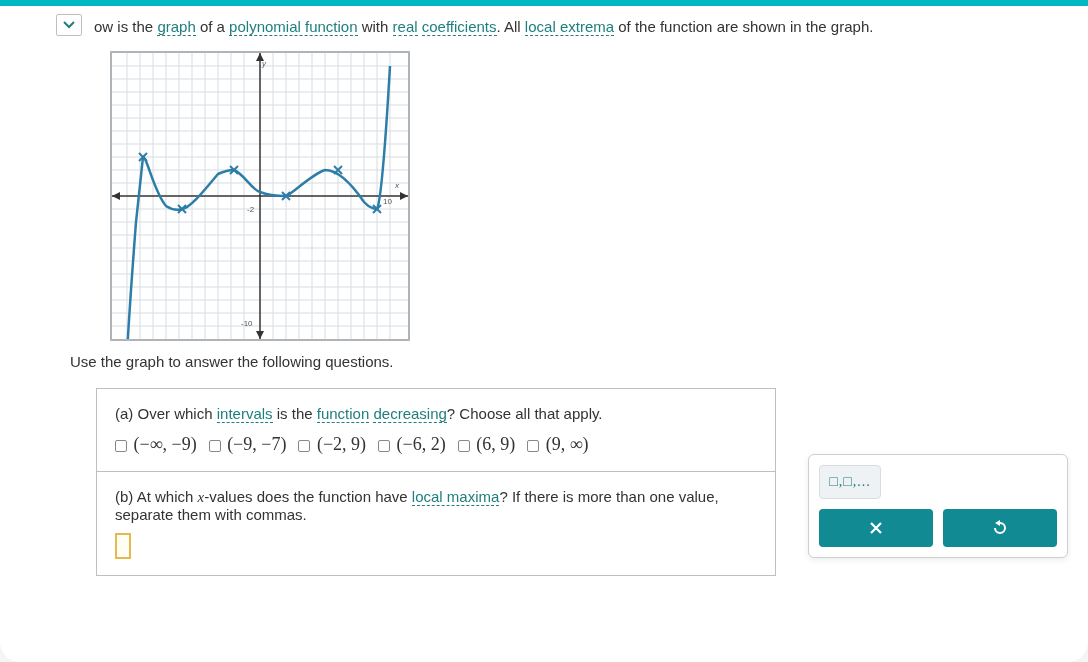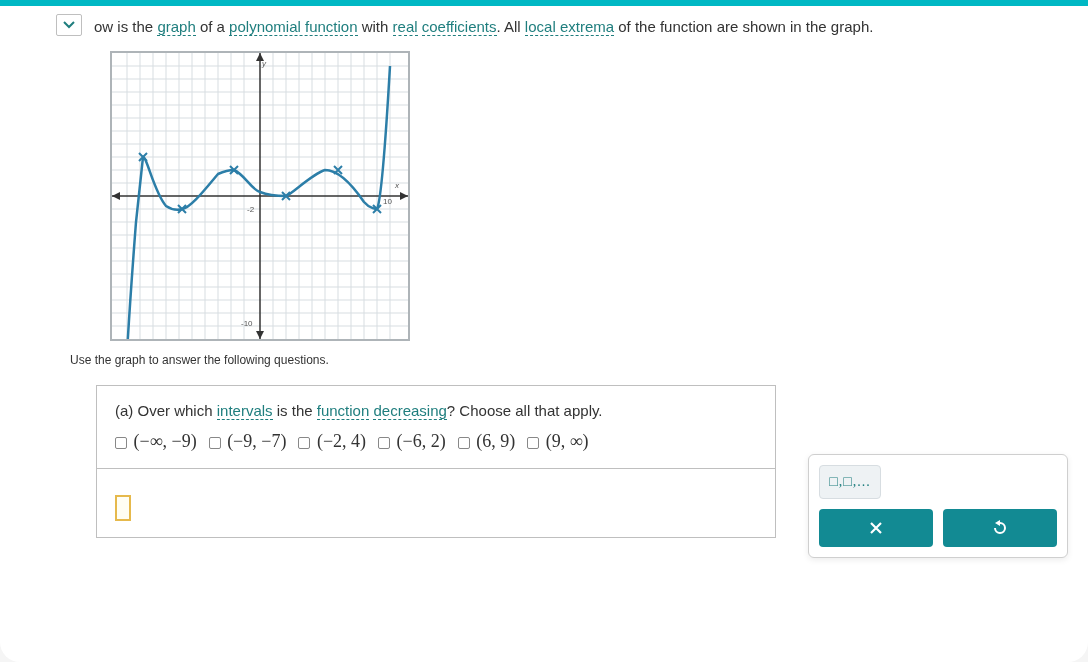--- a/index.html
+++ b/index.html
@@ -48,21 +48,21 @@
   .graph-box {
     margin: 14px 0 12px 40px;
     width: 300px;
     height: 290px;
     border: 2px solid #aeb4b8;
     background: #fff;
     position: relative;
   }
   .instruct {
     margin-top: 4px;
-    font-size: 12px;
+    font-size: 15px;
   }
   .qpanel {
     margin-top: 18px;
     margin-left: 26px;
     width: 680px;
     border: 1px solid #bfbfbf;
   }
   .qrow {
     padding: 16px 18px 16px 18px;
     border-bottom: 1px solid #bfbfbf;
@@ -224,27 +224,30 @@
   <p class="instruct">Use the graph to answer the following questions.</p>
 
   <div class="qpanel">
     <div class="qrow">
       <p>
         <span>(a) Over which </span><span class="term">intervals</span><span> is the </span><span class="term">function</span><span> </span><span class="term">decreasing</span><span>? Choose all that apply.</span>
       </p>
       <div class="choices">
         <span class="opt"><span class="chk"></span> <span>(−∞, −9)</span></span>
         <span class="opt"><span class="chk"></span> <span>(−9, −7)</span></span>
-        <span class="opt"><span class="chk"></span> <span>(−2, 4)</span></span>
+        <span class="opt"><span class="chk"></span> <span>(−2, 9)</span></span>
         <span class="opt"><span class="chk"></span> <span>(−6, 2)</span></span>
         <span class="opt"><span class="chk"></span> <span>(6, 9)</span></span>
         <span class="opt"><span class="chk"></span> <span>(9, ∞)</span></span>
       </div>
     </div>
     <div class="qrow">
+      <p>
+        <span>(b) At which </span><span style="font-style:italic;font-family:'Times New Roman',serif">x</span><span>-values does the function have </span><span class="term">local maxima</span><span>? If there is more than one value, separate them with commas.</span>
+      </p>
       <div class="inputbox"></div>
     </div>
   </div>
 
   <div class="toolbox">
     <div class="toolrow1">
       <div class="symbtn">
         <span>□,□,...</span>
       </div>
     </div>

